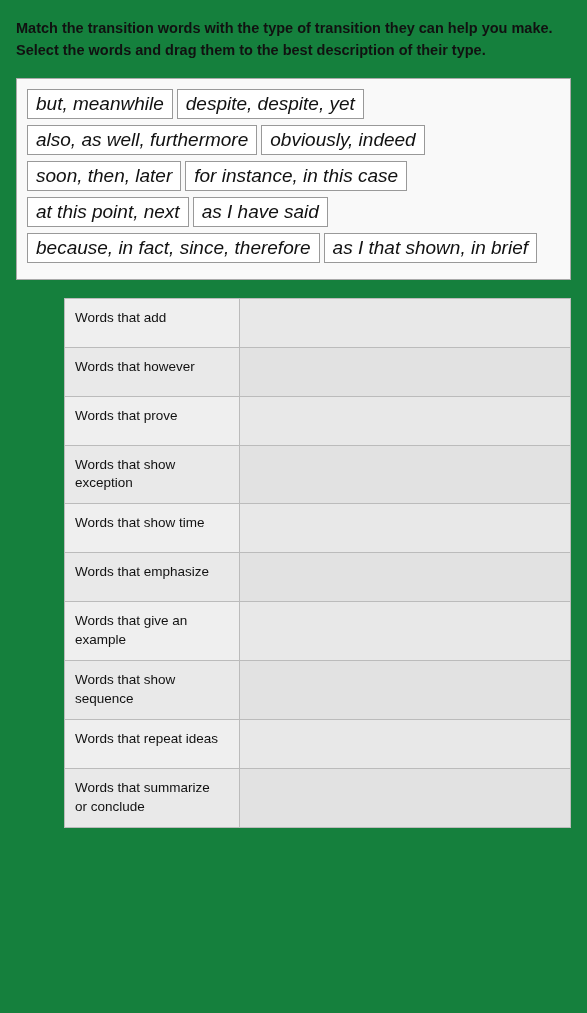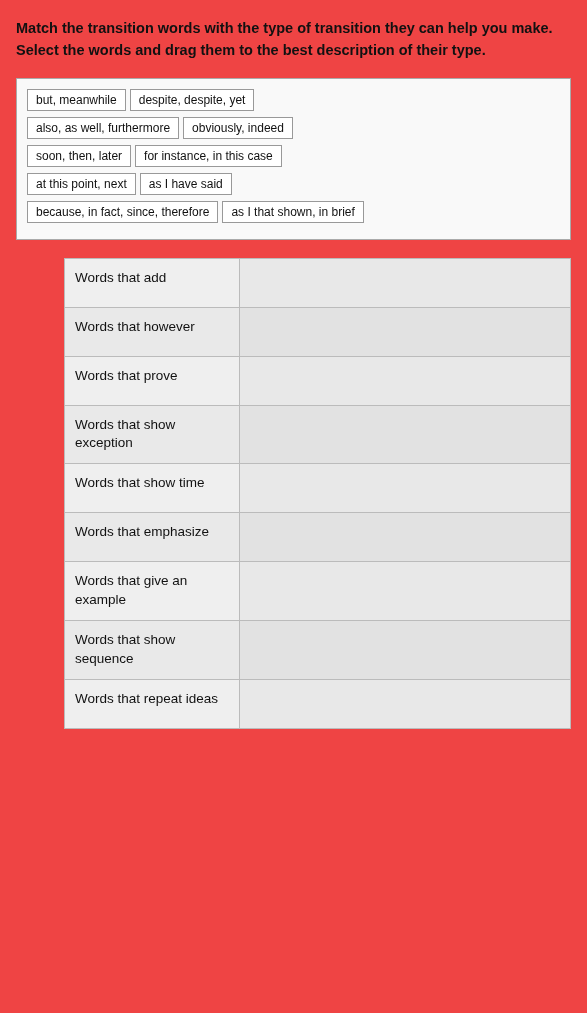--- a/index.html
+++ b/index.html
@@ -12,21 +12,21 @@
       background: #f0f0f0;
       font-family: Georgia, 'Times New Roman', serif;
       width: 587px;
       min-height: 1013px;
       display: flex;
       justify-content: center;
       align-items: flex-start;
     }
 
     .page-container {
-      background: #ef4444;
+      background: #15803d;
       width: 587px;
       min-height: 1013px;
       padding: 18px 16px 36px 16px;
     }
 
     .instruction-text {
       font-size: 14.5px;
       font-weight: bold;
       line-height: 1.5;
       color: #111;
@@ -47,25 +47,26 @@
       flex-wrap: wrap;
       gap: 4px;
       margin-bottom: 6px;
       align-items: center;
     }
 
     .drag-chip {
       border: 1.5px solid #999;
       background: #fff;
       padding: 3px 8px;
-      font-size: 12px;
+      font-size: 19px;
       font-family: Arial, sans-serif;
       color: #111;
       cursor: grab;
       white-space: nowrap;
+      font-style: italic;
     }
 
     .category-row {
       display: flex;
       border: 1px solid #bbb;
       margin-bottom: -1px;
       margin-left: 48px;
     }
 
     .category-label-cell {
@@ -174,15 +175,19 @@
     <div class="category-row">
       <div class="category-label-cell">Words that show<br>sequence</div>
       <div class="category-drop-cell"></div>
     </div>
 
     <div class="category-row">
       <div class="category-label-cell">Words that repeat ideas</div>
       <div class="category-drop-cell"></div>
     </div>
 
+    <div class="category-row">
+      <div class="category-label-cell">Words that summarize<br>or conclude</div>
+      <div class="category-drop-cell"></div>
+    </div>
 
   </div>
 </div>
 
 </body></html>

